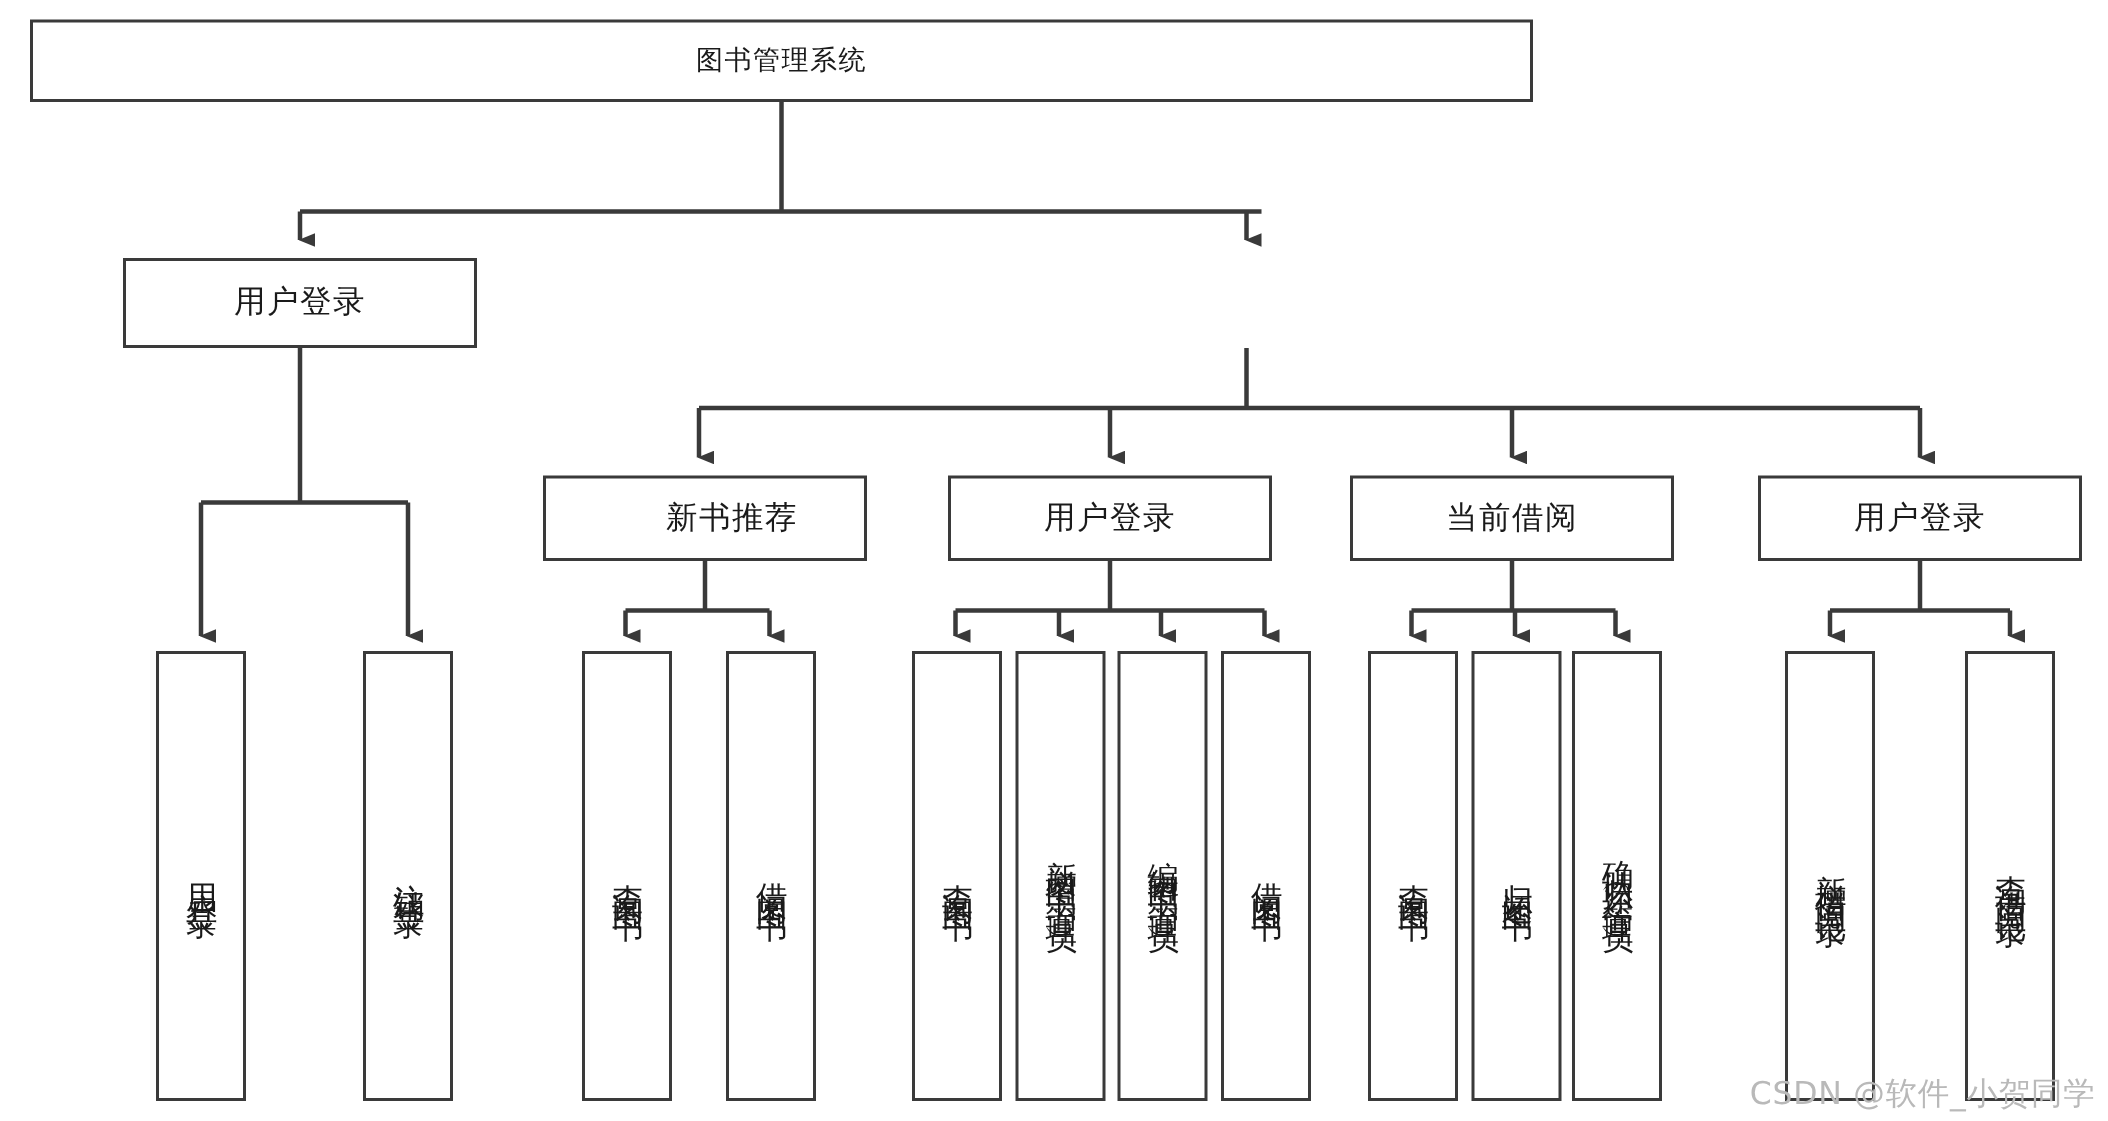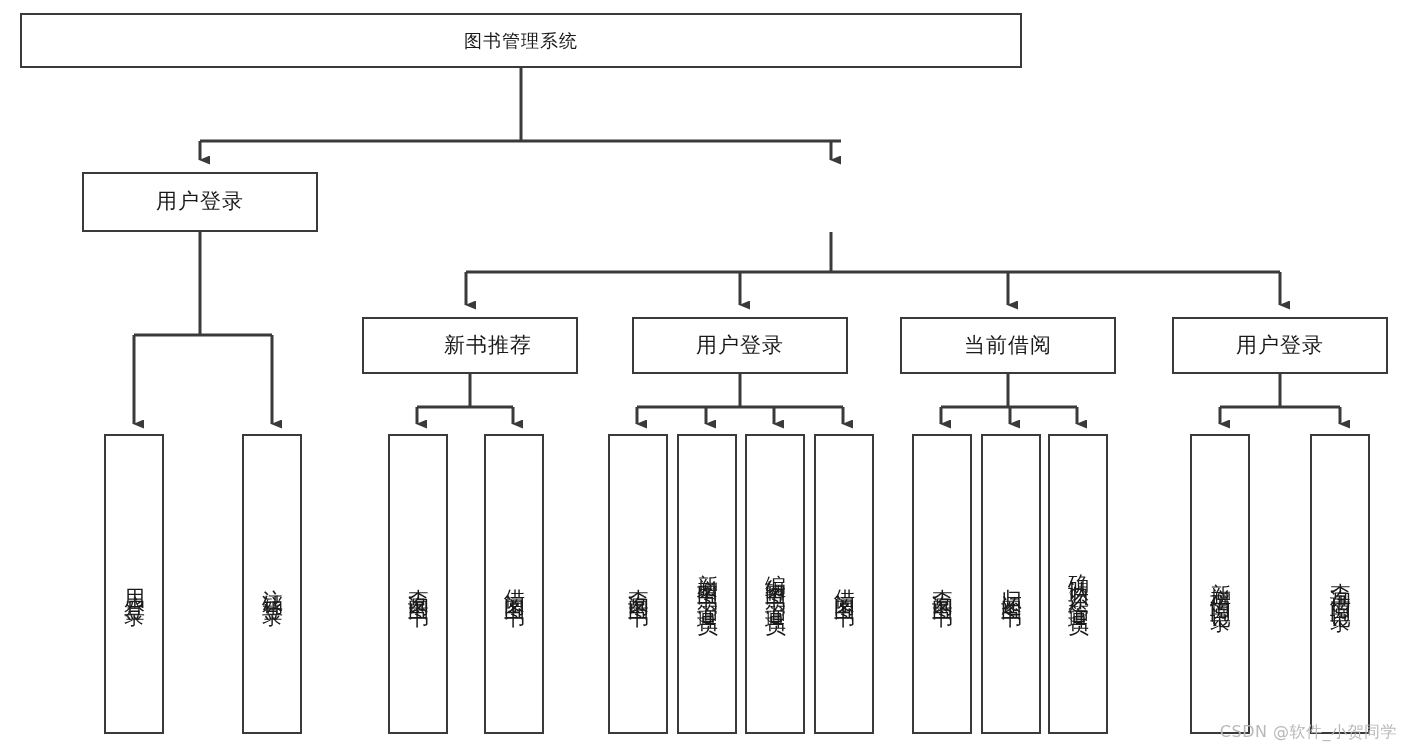--- a/index.html
+++ b/index.html
@@ -56,21 +56,21 @@
     padding-top: 4px;
     padding-bottom: 4px;
     align-items: center;
     justify-content: center;
     white-space: nowrap;
   }
   .watermark {
     position: absolute;
     right: 8px;
     bottom: 4px;
-    font-size: 16px;
+    font-size: 21px;
     color: #b9b9b9;
     letter-spacing: 0.5px;
     white-space: nowrap;
     font-family: "DejaVu Sans", "Liberation Sans", sans-serif;
   }
 </style>
 </head>
 <body>
 
 <div id="diagram-root">

